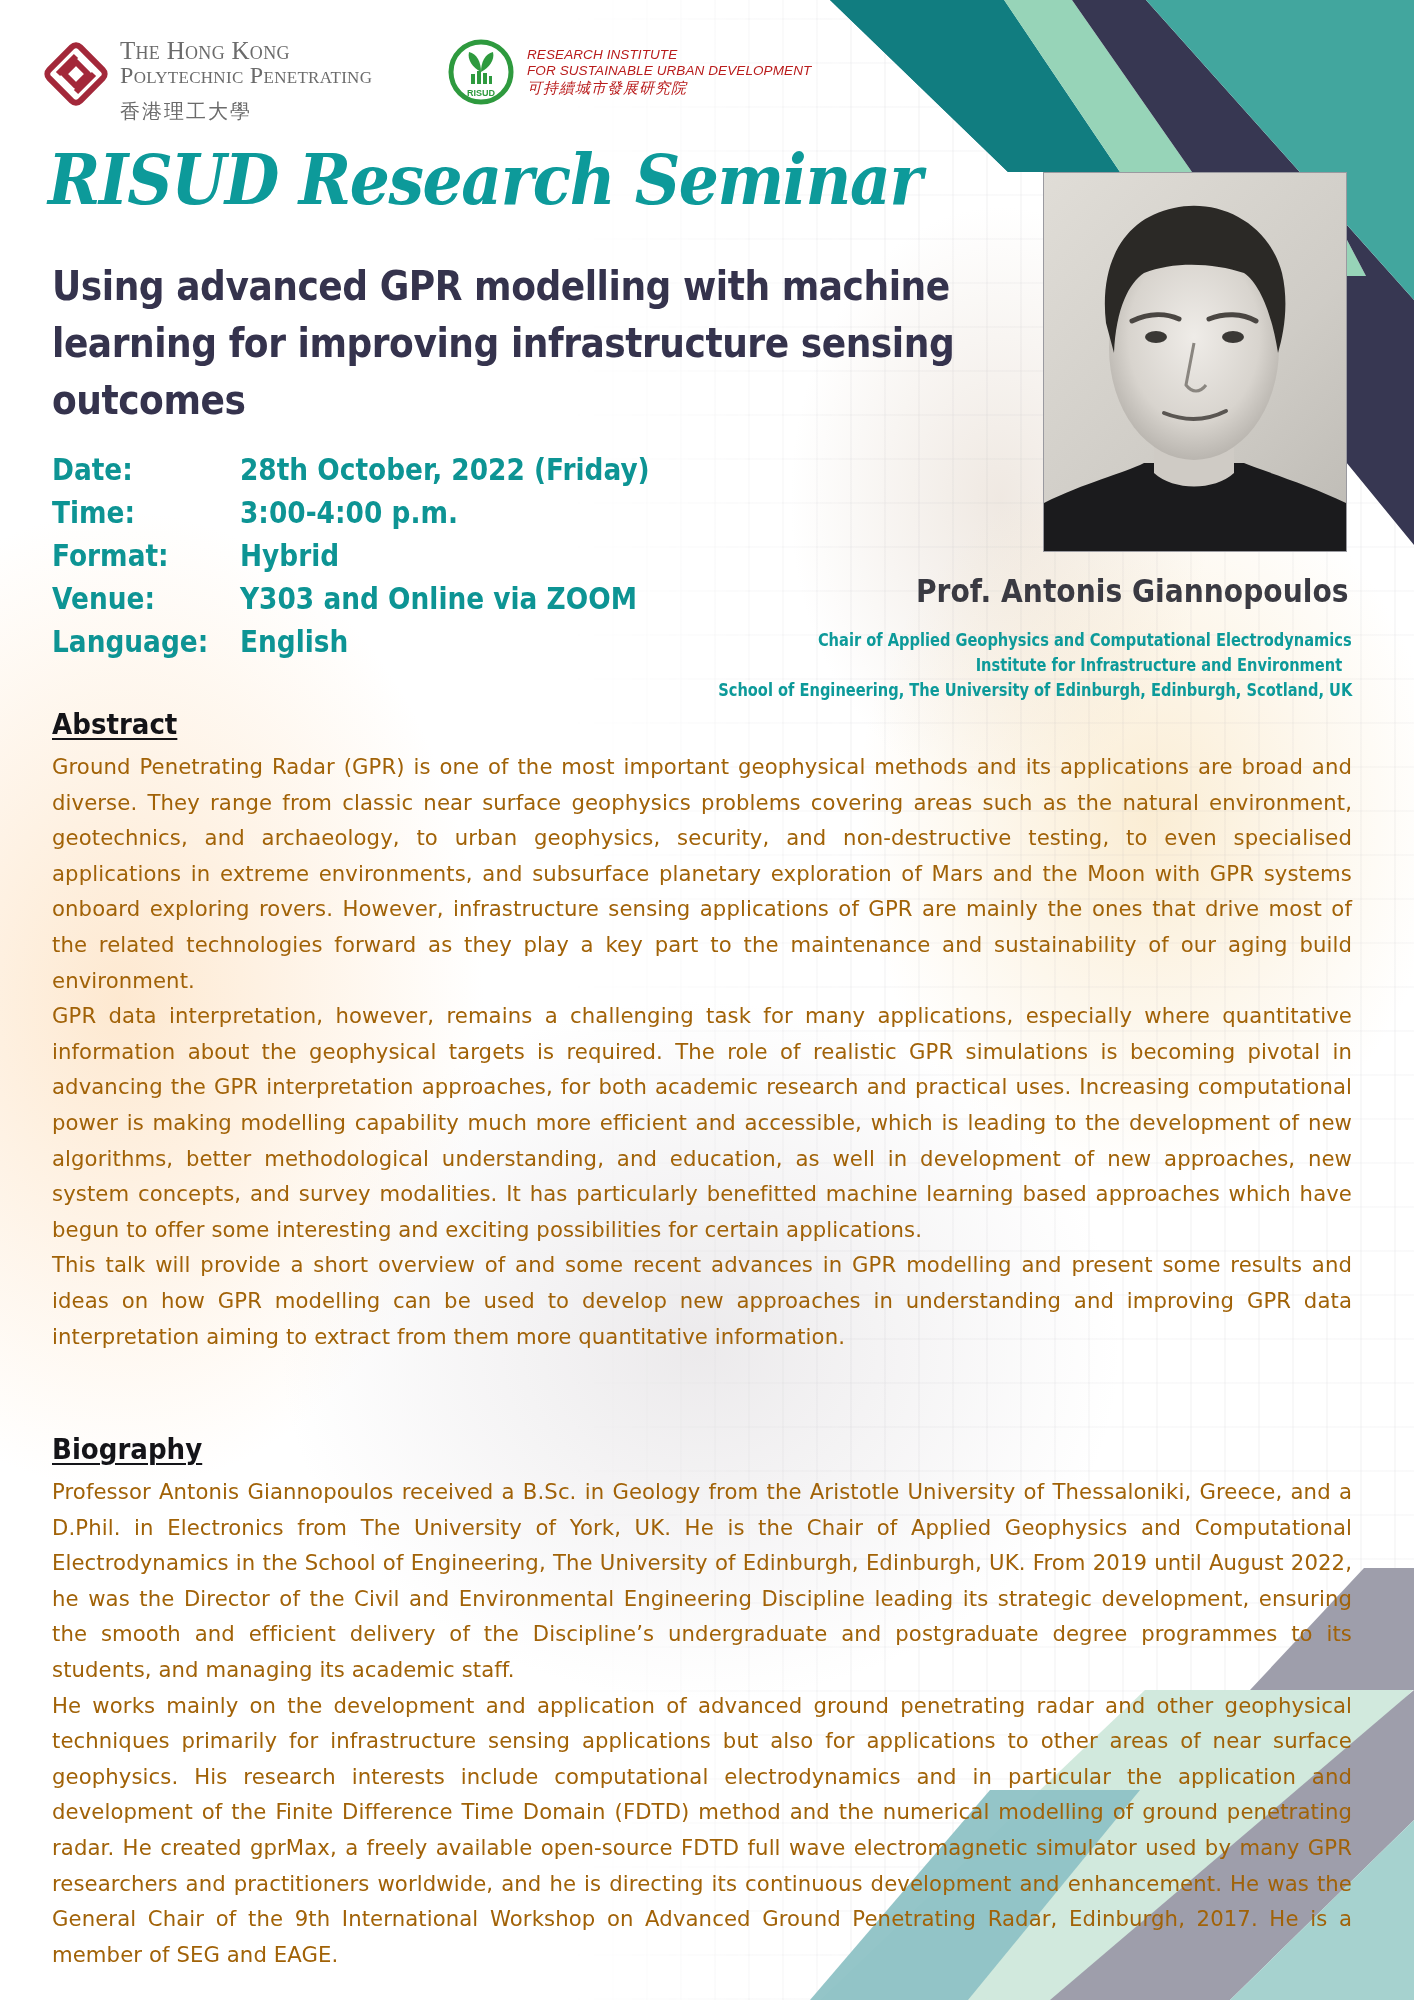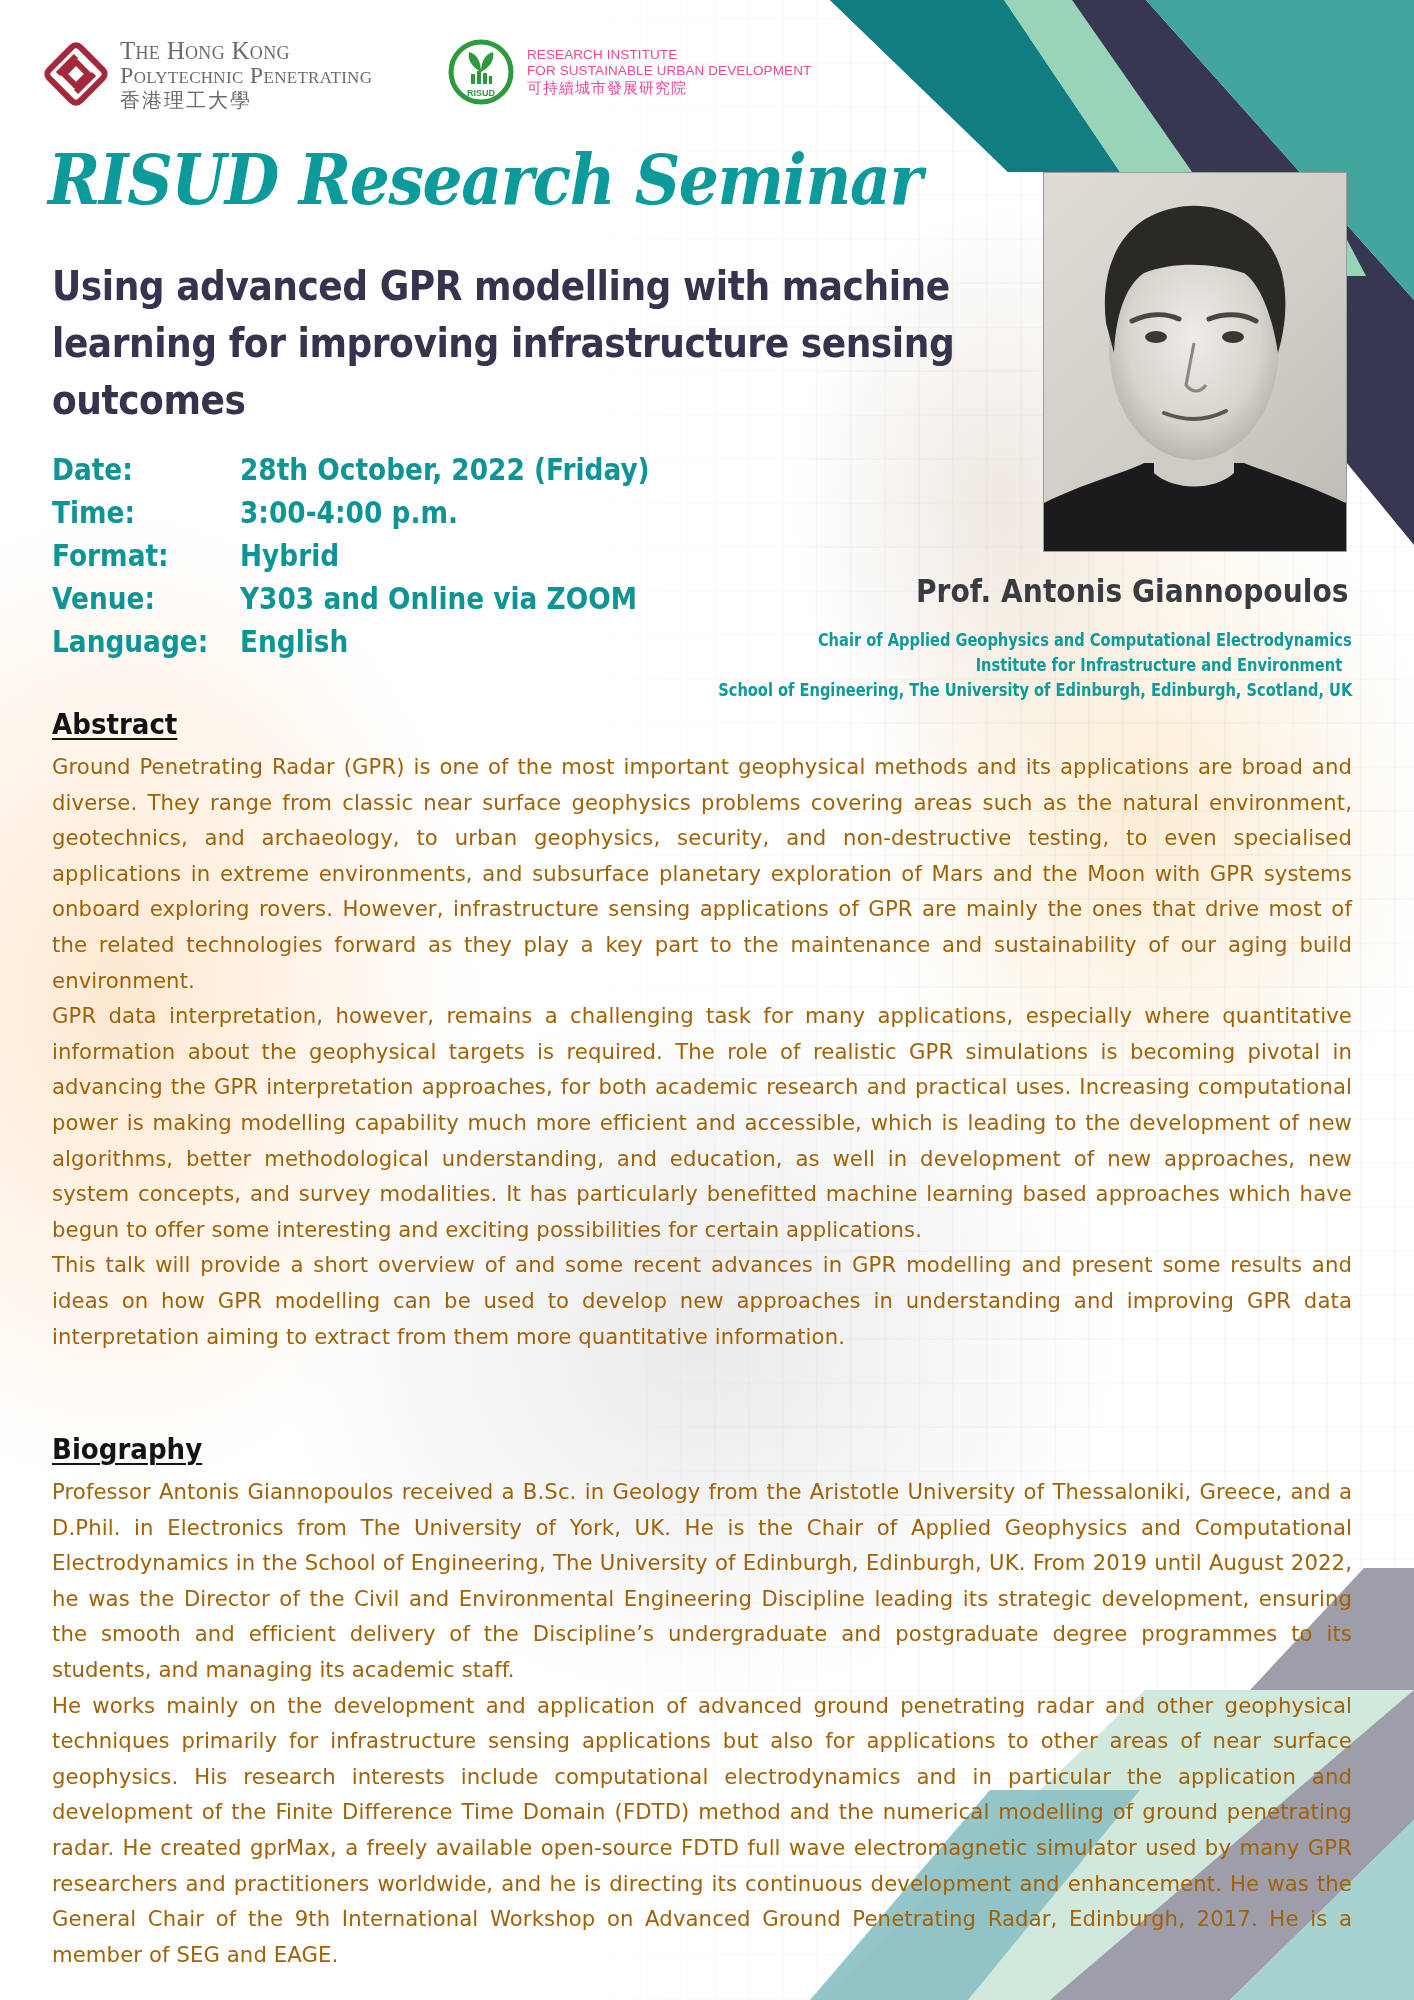--- a/index.html
+++ b/index.html
@@ -25,25 +25,25 @@
     opacity:0.9;
   }
   .deco { position:absolute; pointer-events:none; }
 
   
   .logo-polyu { position:absolute; left:40px; top:38px; display:flex; gap:8px; }
   .logo-polyu svg { width:72px; height:72px; }
   .polyu-text { color:#6b6b6b; font-family:"Liberation Serif", serif; line-height:1; }
   .polyu-line1, .polyu-line2 { font-size:24px; letter-spacing:0.3px; font-variant:small-caps; }
   .polyu-line1 { font-size:25px; }
-  .polyu-cn { font-size:20px; margin-top:3px; letter-spacing:2px; font-family:"DejaVu Sans", sans-serif; }
+  .polyu-cn { font-size:20px; margin-top:14px; letter-spacing:2px; font-family:"DejaVu Sans", sans-serif; }
 
   .logo-risud { position:absolute; left:447px; top:38px; display:flex; align-items:center; gap:12px; }
   .logo-risud svg { width:68px; height:68px; }
-  .risud-text { color:#ec4899; font-family:"Liberation Sans", sans-serif; line-height:1.12; }
+  .risud-text { color:#b91c1c; font-family:"Liberation Sans", sans-serif; line-height:1.12;font-style:italic; }
   .risud-line { font-size:13.5px; letter-spacing:0.1px; }
   .risud-cn { font-size:15px; margin-top:2px; letter-spacing:1px; font-family:"DejaVu Sans", sans-serif; }
 
   
   .seminar-title {
     position:absolute; left:48px; top:138px;
     font-family:"DejaVu Serif", serif; font-style:italic; font-weight:bold;
     font-size:70px; color:#0d9a9a; letter-spacing:-1.5px;
     transform:scaleX(0.9); transform-origin:left center; white-space:nowrap;
   }

